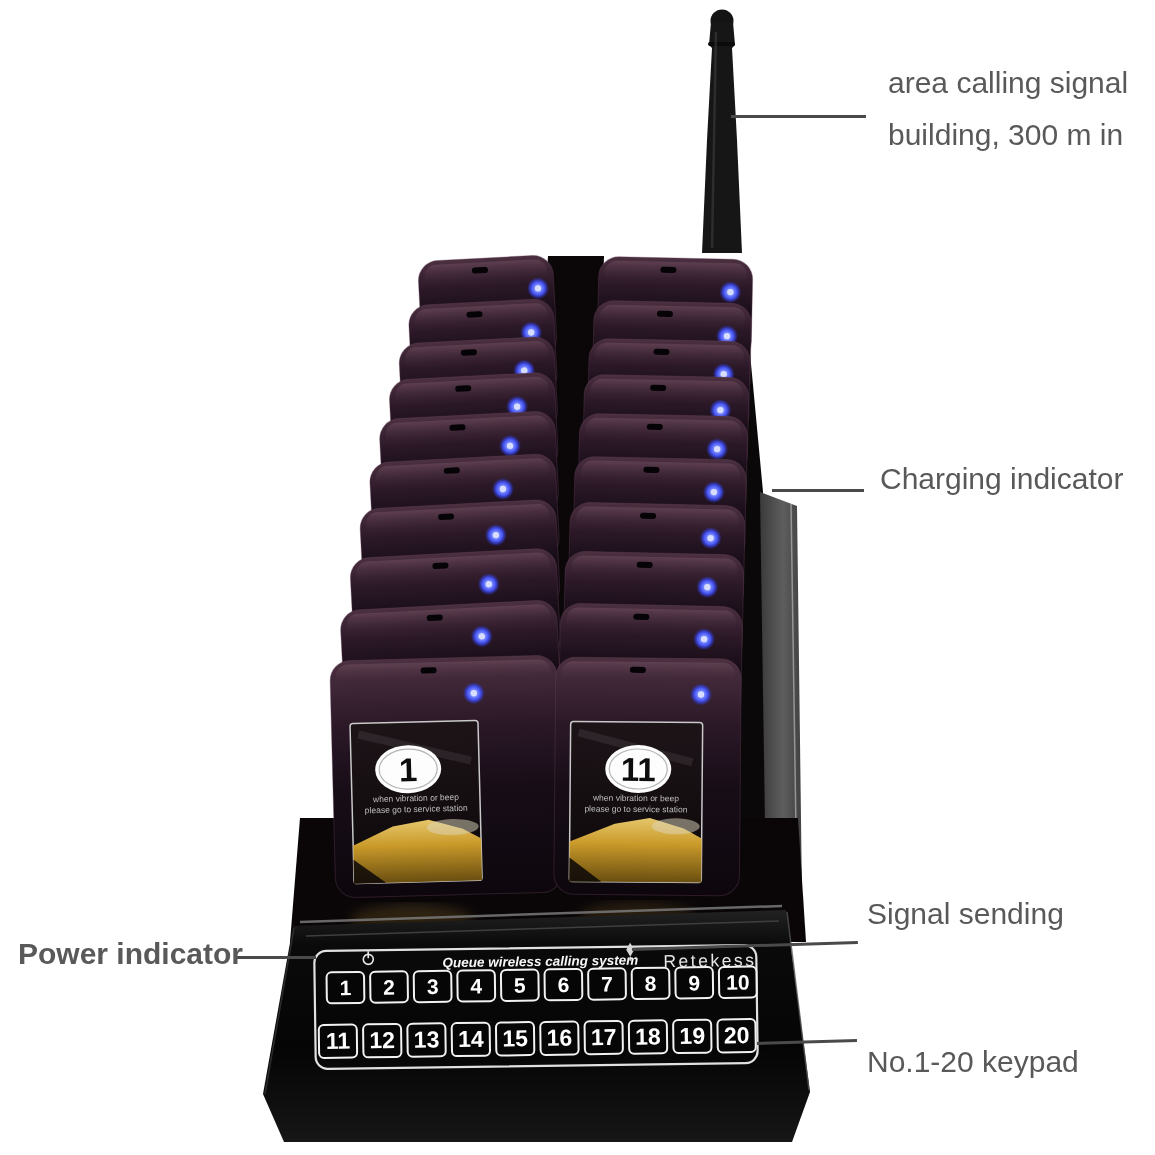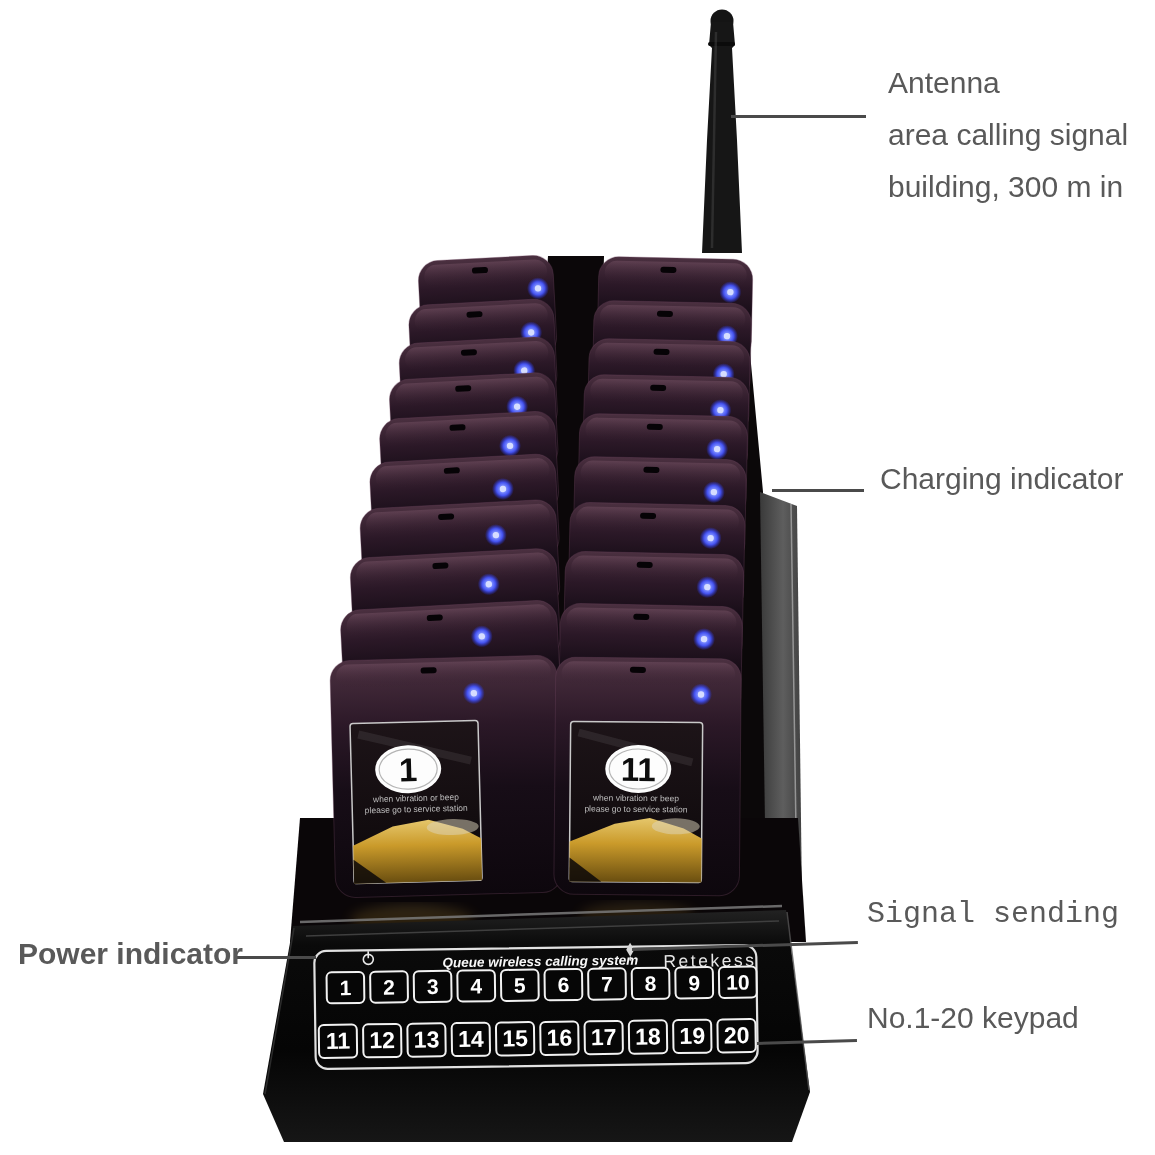--- a/index.html
+++ b/index.html
@@ -394,27 +394,26 @@
     </g>
   </svg>
 
   <div class="ldr" style="left:731px;top:115px;width:135px;"></div>
   <div class="ldr" style="left:772px;top:489px;width:92px;"></div>
   <div class="ldr" style="left:237px;top:956px;width:79px;"></div>
   <div class="ldr" style="left:632px;top:948px;width:226px;transform:rotate(-1.8deg);"></div>
   <div class="ldr" style="left:757px;top:1042px;width:100px;transform:rotate(-1.7deg);"></div>
 
   <div class="lbl" style="left:888px;top:57px;">
-    <div>Antenna</div>
     <div>area calling signal</div>
     <div>building, 300 m in</div>
   </div>
 
   <div class="lbl" style="left:880px;top:453px;">Charging indicator</div>
 
   <div class="lbl" style="left:18px;top:928px;font-weight:bold;">Power indicator</div>
 
-  <div class="lbl" style="left:867px;top:888px;font-family:Liberation Mono, monospace;">
+  <div class="lbl" style="left:867px;top:888px;">
     <div>Signal sending</div>
   </div>
 
-  <div class="lbl" style="left:867px;top:992px;">No.1-20 keypad</div>
+  <div class="lbl" style="left:867px;top:1036px;">No.1-20 keypad</div>
 </div>
 
 </body></html>

